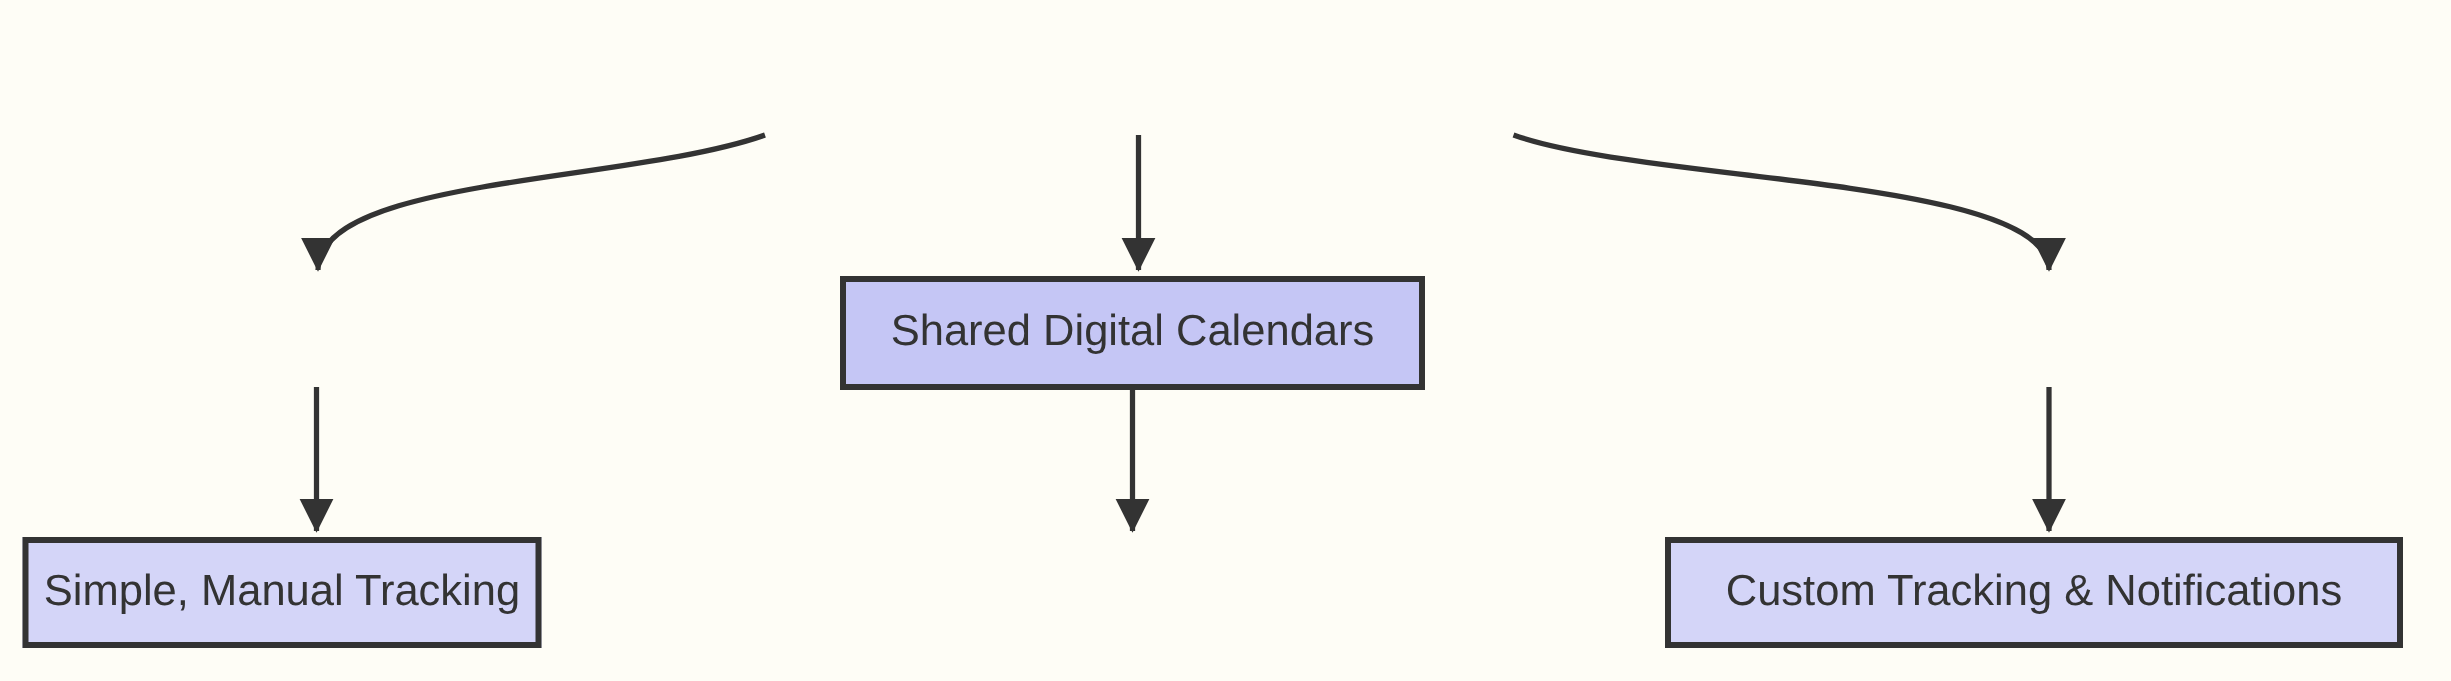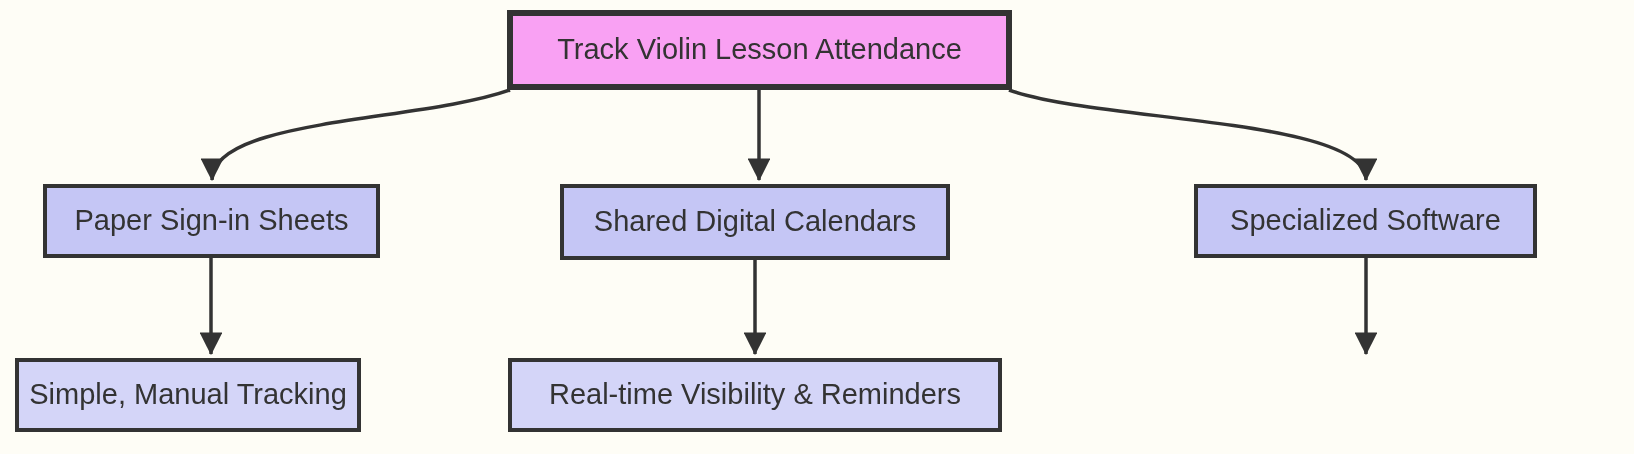--- a/index.html
+++ b/index.html
@@ -79,38 +79,29 @@
 
     <path class="edge" d="M 510 90 C 420 122, 212 118, 212 180" marker-end="url(#arrow)"></path>
     <path class="edge" d="M 759 90 L 759 180" marker-end="url(#arrow)"></path>
     <path class="edge" d="M 1009 90 C 1098 122, 1366 118, 1366 180" marker-end="url(#arrow)"></path>
 
     <path class="edge" d="M 211 258 L 211 354" marker-end="url(#arrow)"></path>
     <path class="edge" d="M 755 258 L 755 354" marker-end="url(#arrow)"></path>
     <path class="edge" d="M 1366 258 L 1366 354" marker-end="url(#arrow)"></path>
   </svg>
 
-  <div class="node node--root">
-    <span>Track Violin Lesson Attendance</span>
-  </div>
 
-  <div class="node node--option node--opt1">
-    <span>Paper Sign-in Sheets</span>
-  </div>
 
   <div class="node node--option node--opt2">
     <span>Shared Digital Calendars</span>
   </div>
 
-  <div class="node node--option node--opt3">
-    <span>Specialized Software</span>
-  </div>
 
   <div class="node node--outcome node--out1">
     <span>Simple, Manual Tracking</span>
   </div>
 
-  <div class="node node--outcome node--out2">
-    <span>Real-time Visibility &amp; Reminders</span>
+
+  <div class="node node--outcome node--out3">
+    <span>Custom Tracking &amp; Notifications</span>
   </div>
-
 
 </div>
 
 </body></html>

